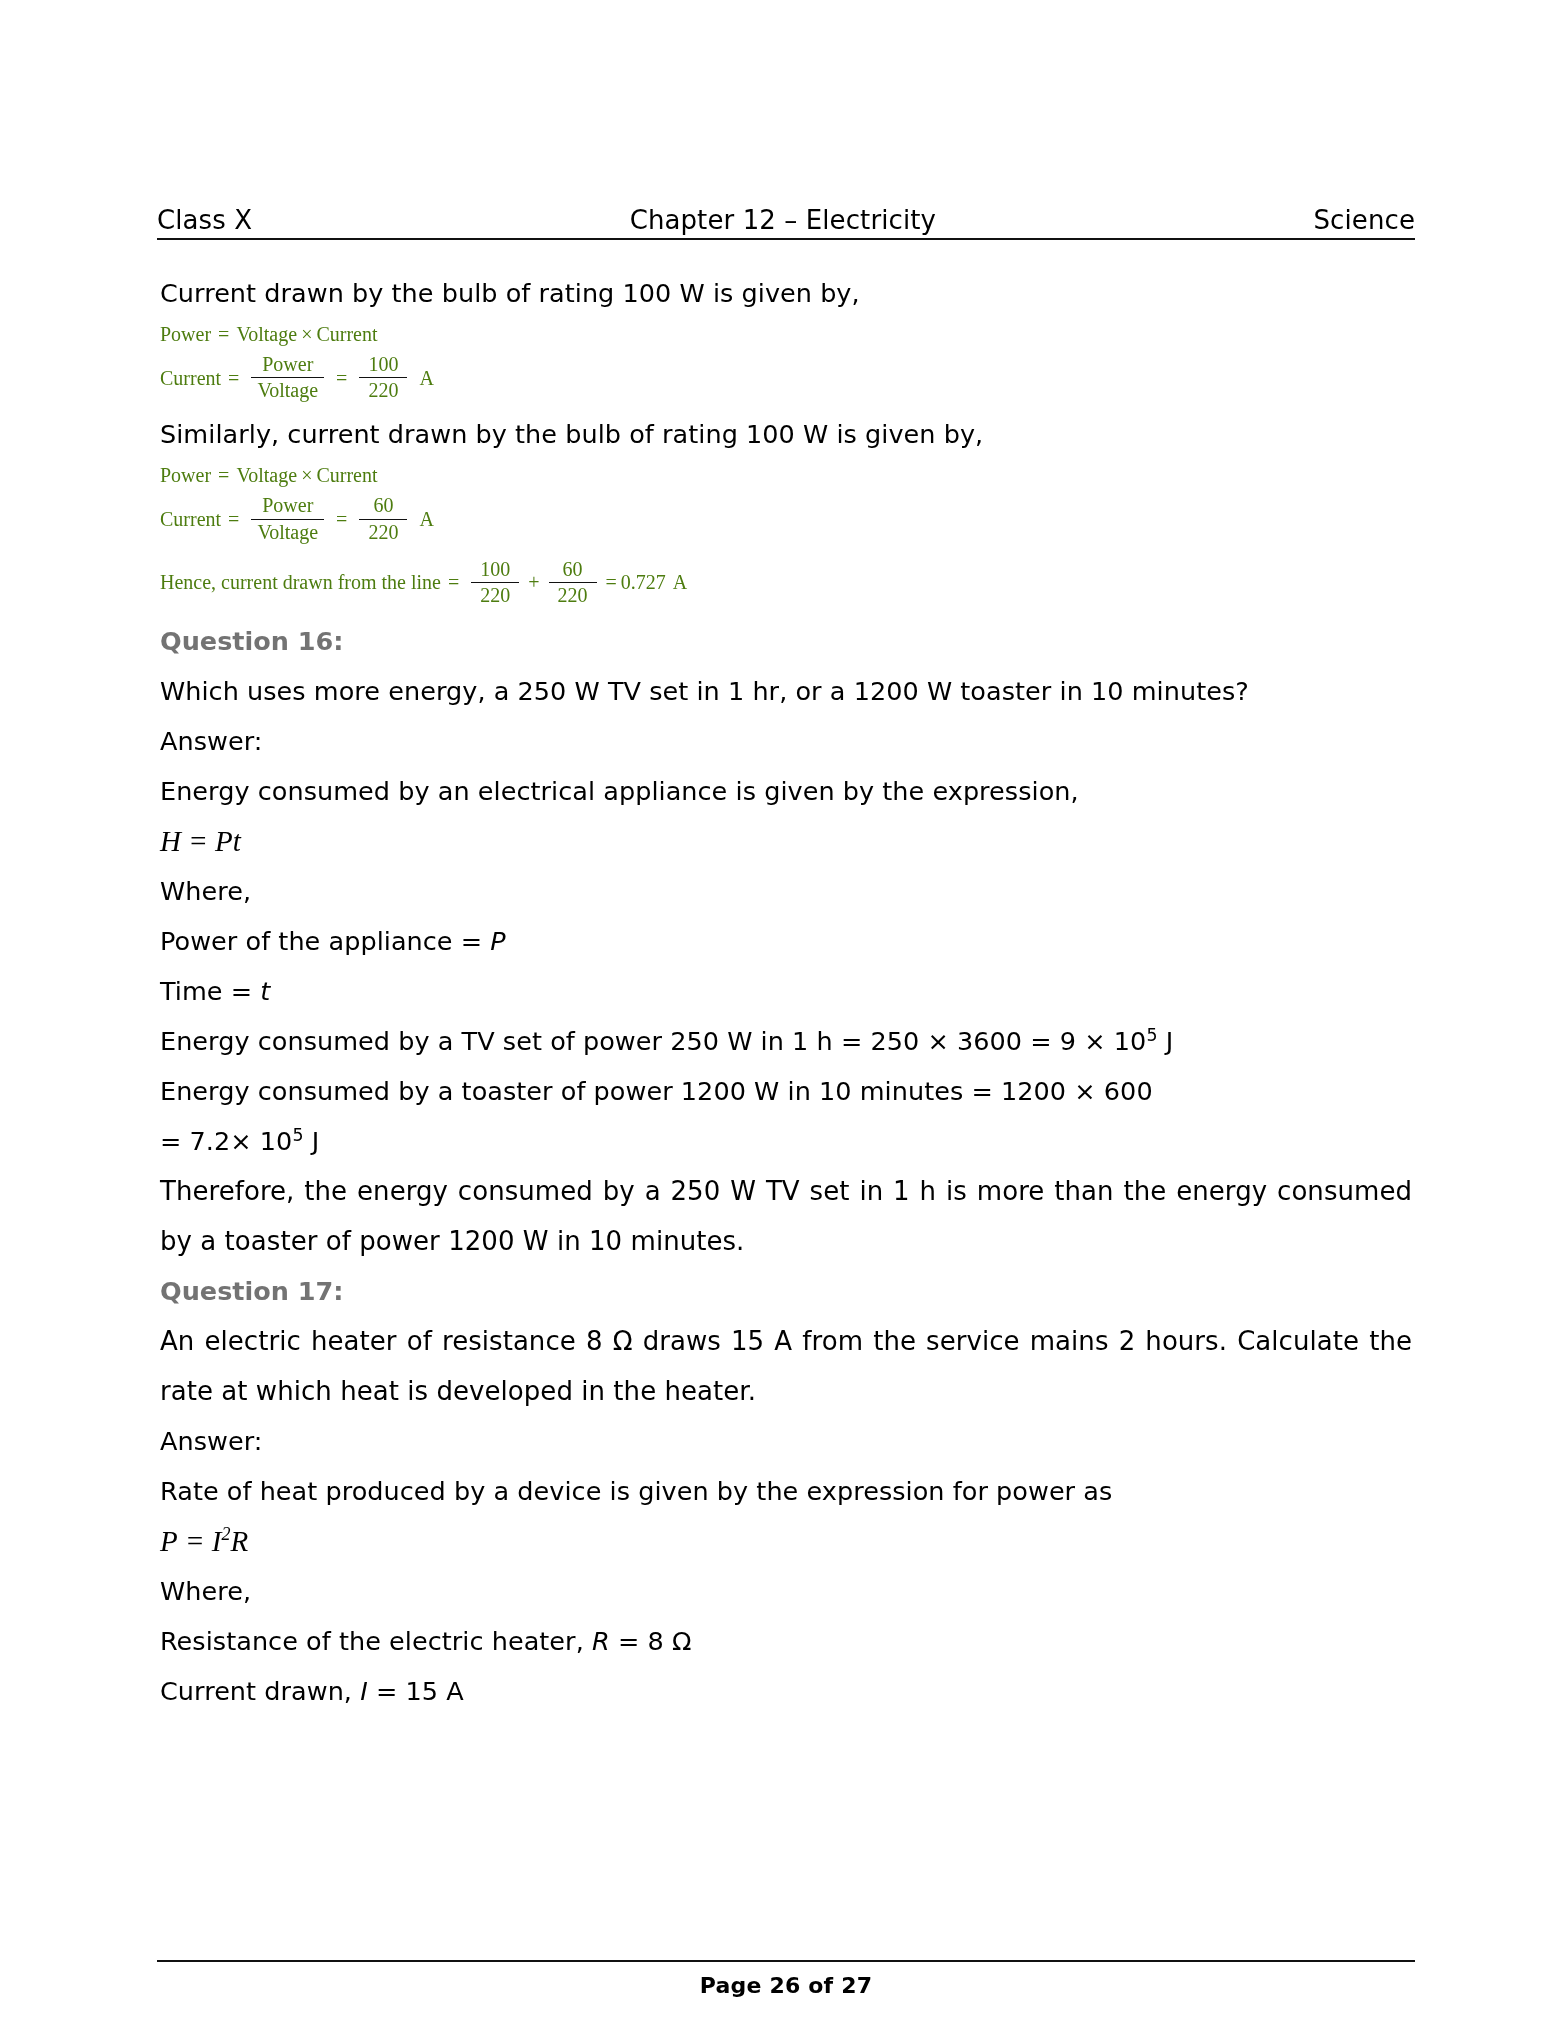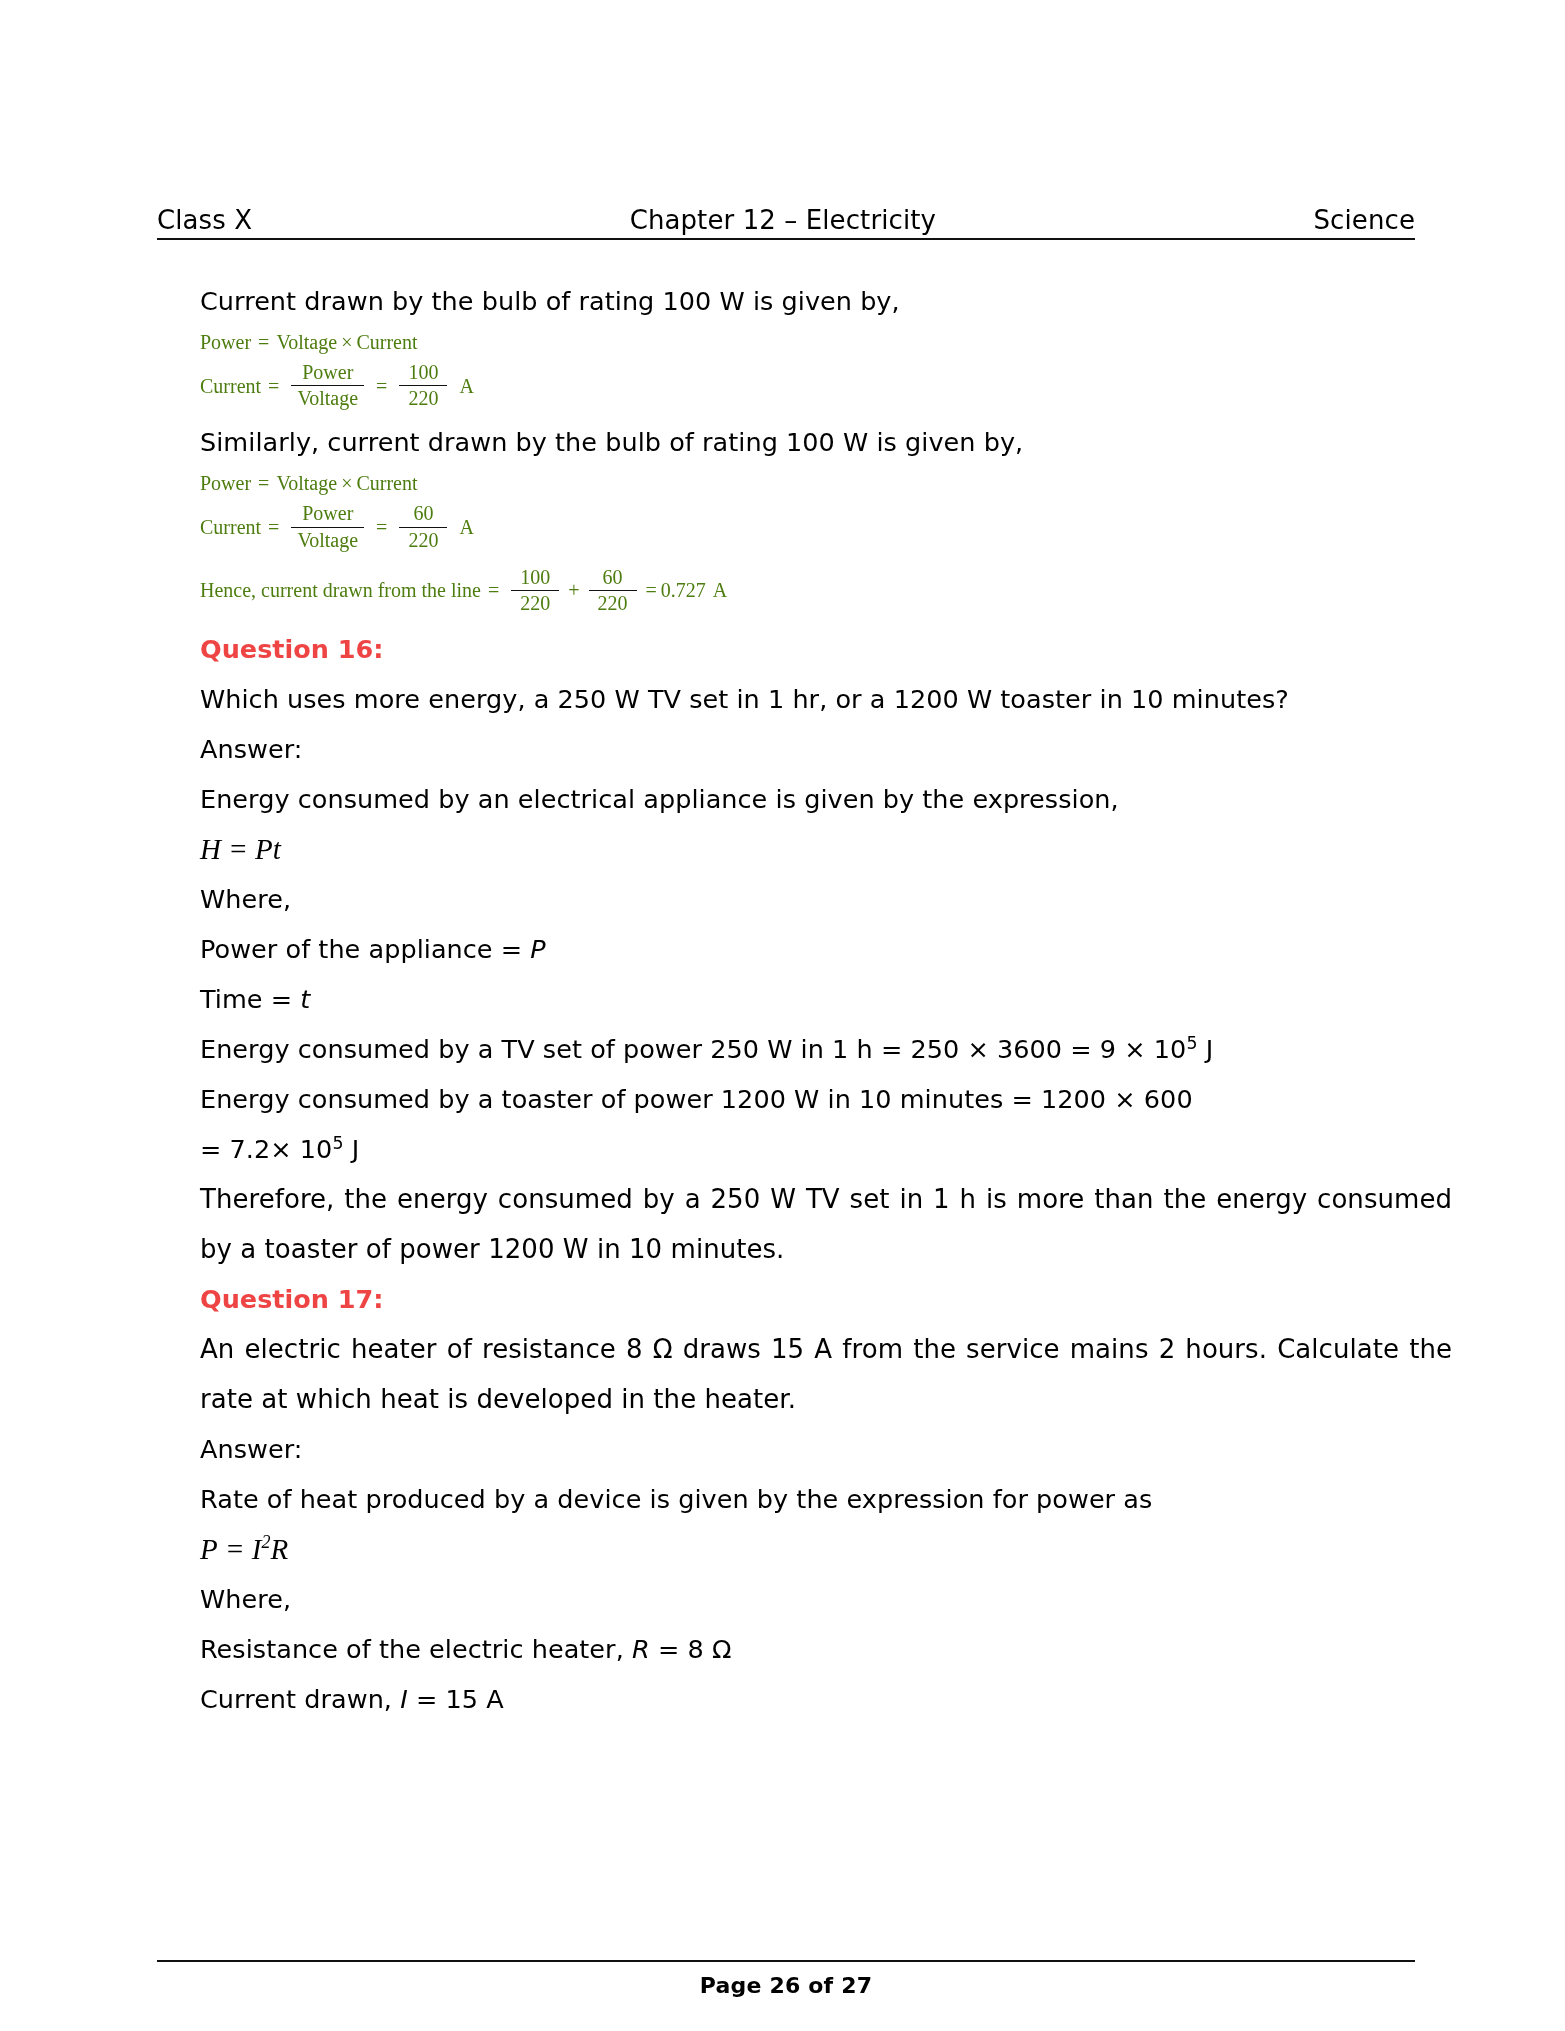--- a/index.html
+++ b/index.html
@@ -48,43 +48,42 @@
     top: 238px;
     width: 1258px;
     height: 0;
     border-top: 2.5px solid #111111;
   }
 
   
   .content {
     position: absolute;
     left: 160px;
-    top: 276px;
+    top: 268px;
     width: 1252px;
-    margin-left: 40px;
   }
 
   .line {
     font-size: 25.5px;
     line-height: 50px;
     letter-spacing: 0.05px;
     white-space: pre-wrap;
   }
   .para-justify {
     font-size: 26px;
     line-height: 50px;
     text-align: justify;
     text-justify: inter-word;
     letter-spacing: 0.05px;
   }
   .q-head {
     font-size: 25.5px;
     line-height: 50px;
     font-weight: bold;
-    color: #ef4444;
+    color: #737373;
   }
   i.mv { font-style: italic; }
   sup.exp {
     font-size: 0.68em;
     vertical-align: super;
     line-height: 0;
   }
 
   
   .math {

